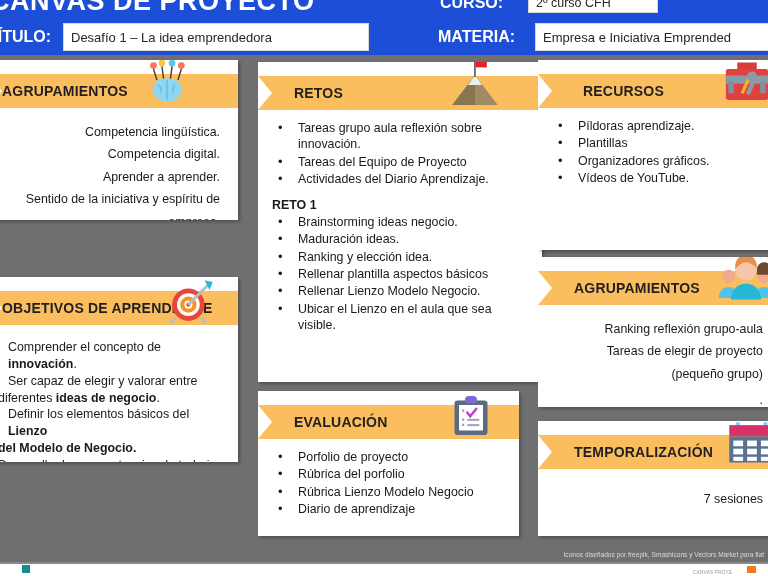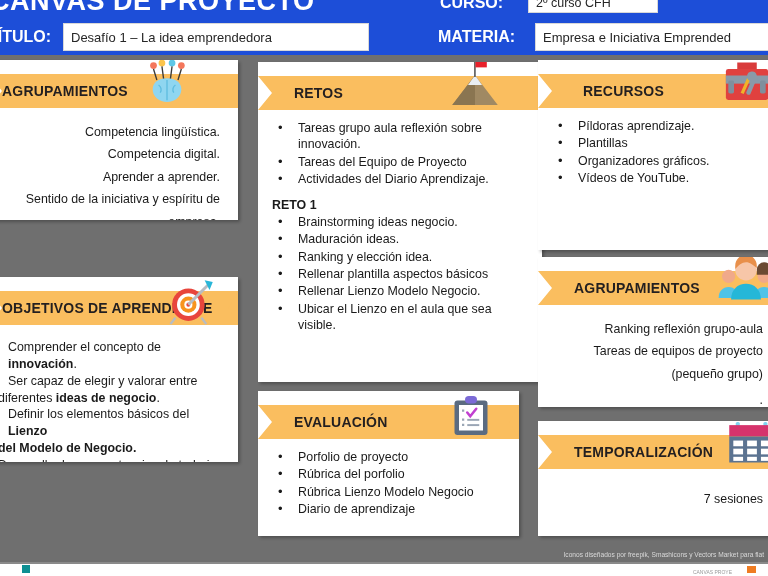--- a/index.html
+++ b/index.html
@@ -281,21 +281,21 @@
       <circle cx="57" cy="30" r="8" fill="#f0a98a"></circle>
       <path d="M45 56c0-8 5-13 12-13s12 5 12 13z" fill="#4fc3e8"></path>
       <path d="M48 22a9 9 0 1 1 18 0v6h-18z" fill="#6b4a33"></path>
       <circle cx="35" cy="22" r="13" fill="#f7c6a8"></circle>
       <path d="M22 17a13 13 0 0 1 26 0v3c-5-4-8-7-13-7s-9 4-13 8z" fill="#e88f4a"></path>
       <path d="M17 58c0-12 8-19 18-19s18 7 18 19z" fill="#25b7d8"></path>
     </svg>
   </div>
   <div class="card-body plain">
     <p>Ranking reflexión grupo-aula</p>
-    <p>Tareas de equipos de proyecto</p>
+    <p>Tareas de elegir de proyecto</p>
     <p>(pequeño grupo)</p>
     <p style="margin-top:10px">.</p>
   </div>
 </div>
 
 <div class="card" id="card-temporalizacion">
   <div class="ribbon">
     <div class="ribbon-bar"></div>
     <div class="ribbon-tail"></div>
     <h2>TEMPORALIZACIÓN</h2>

